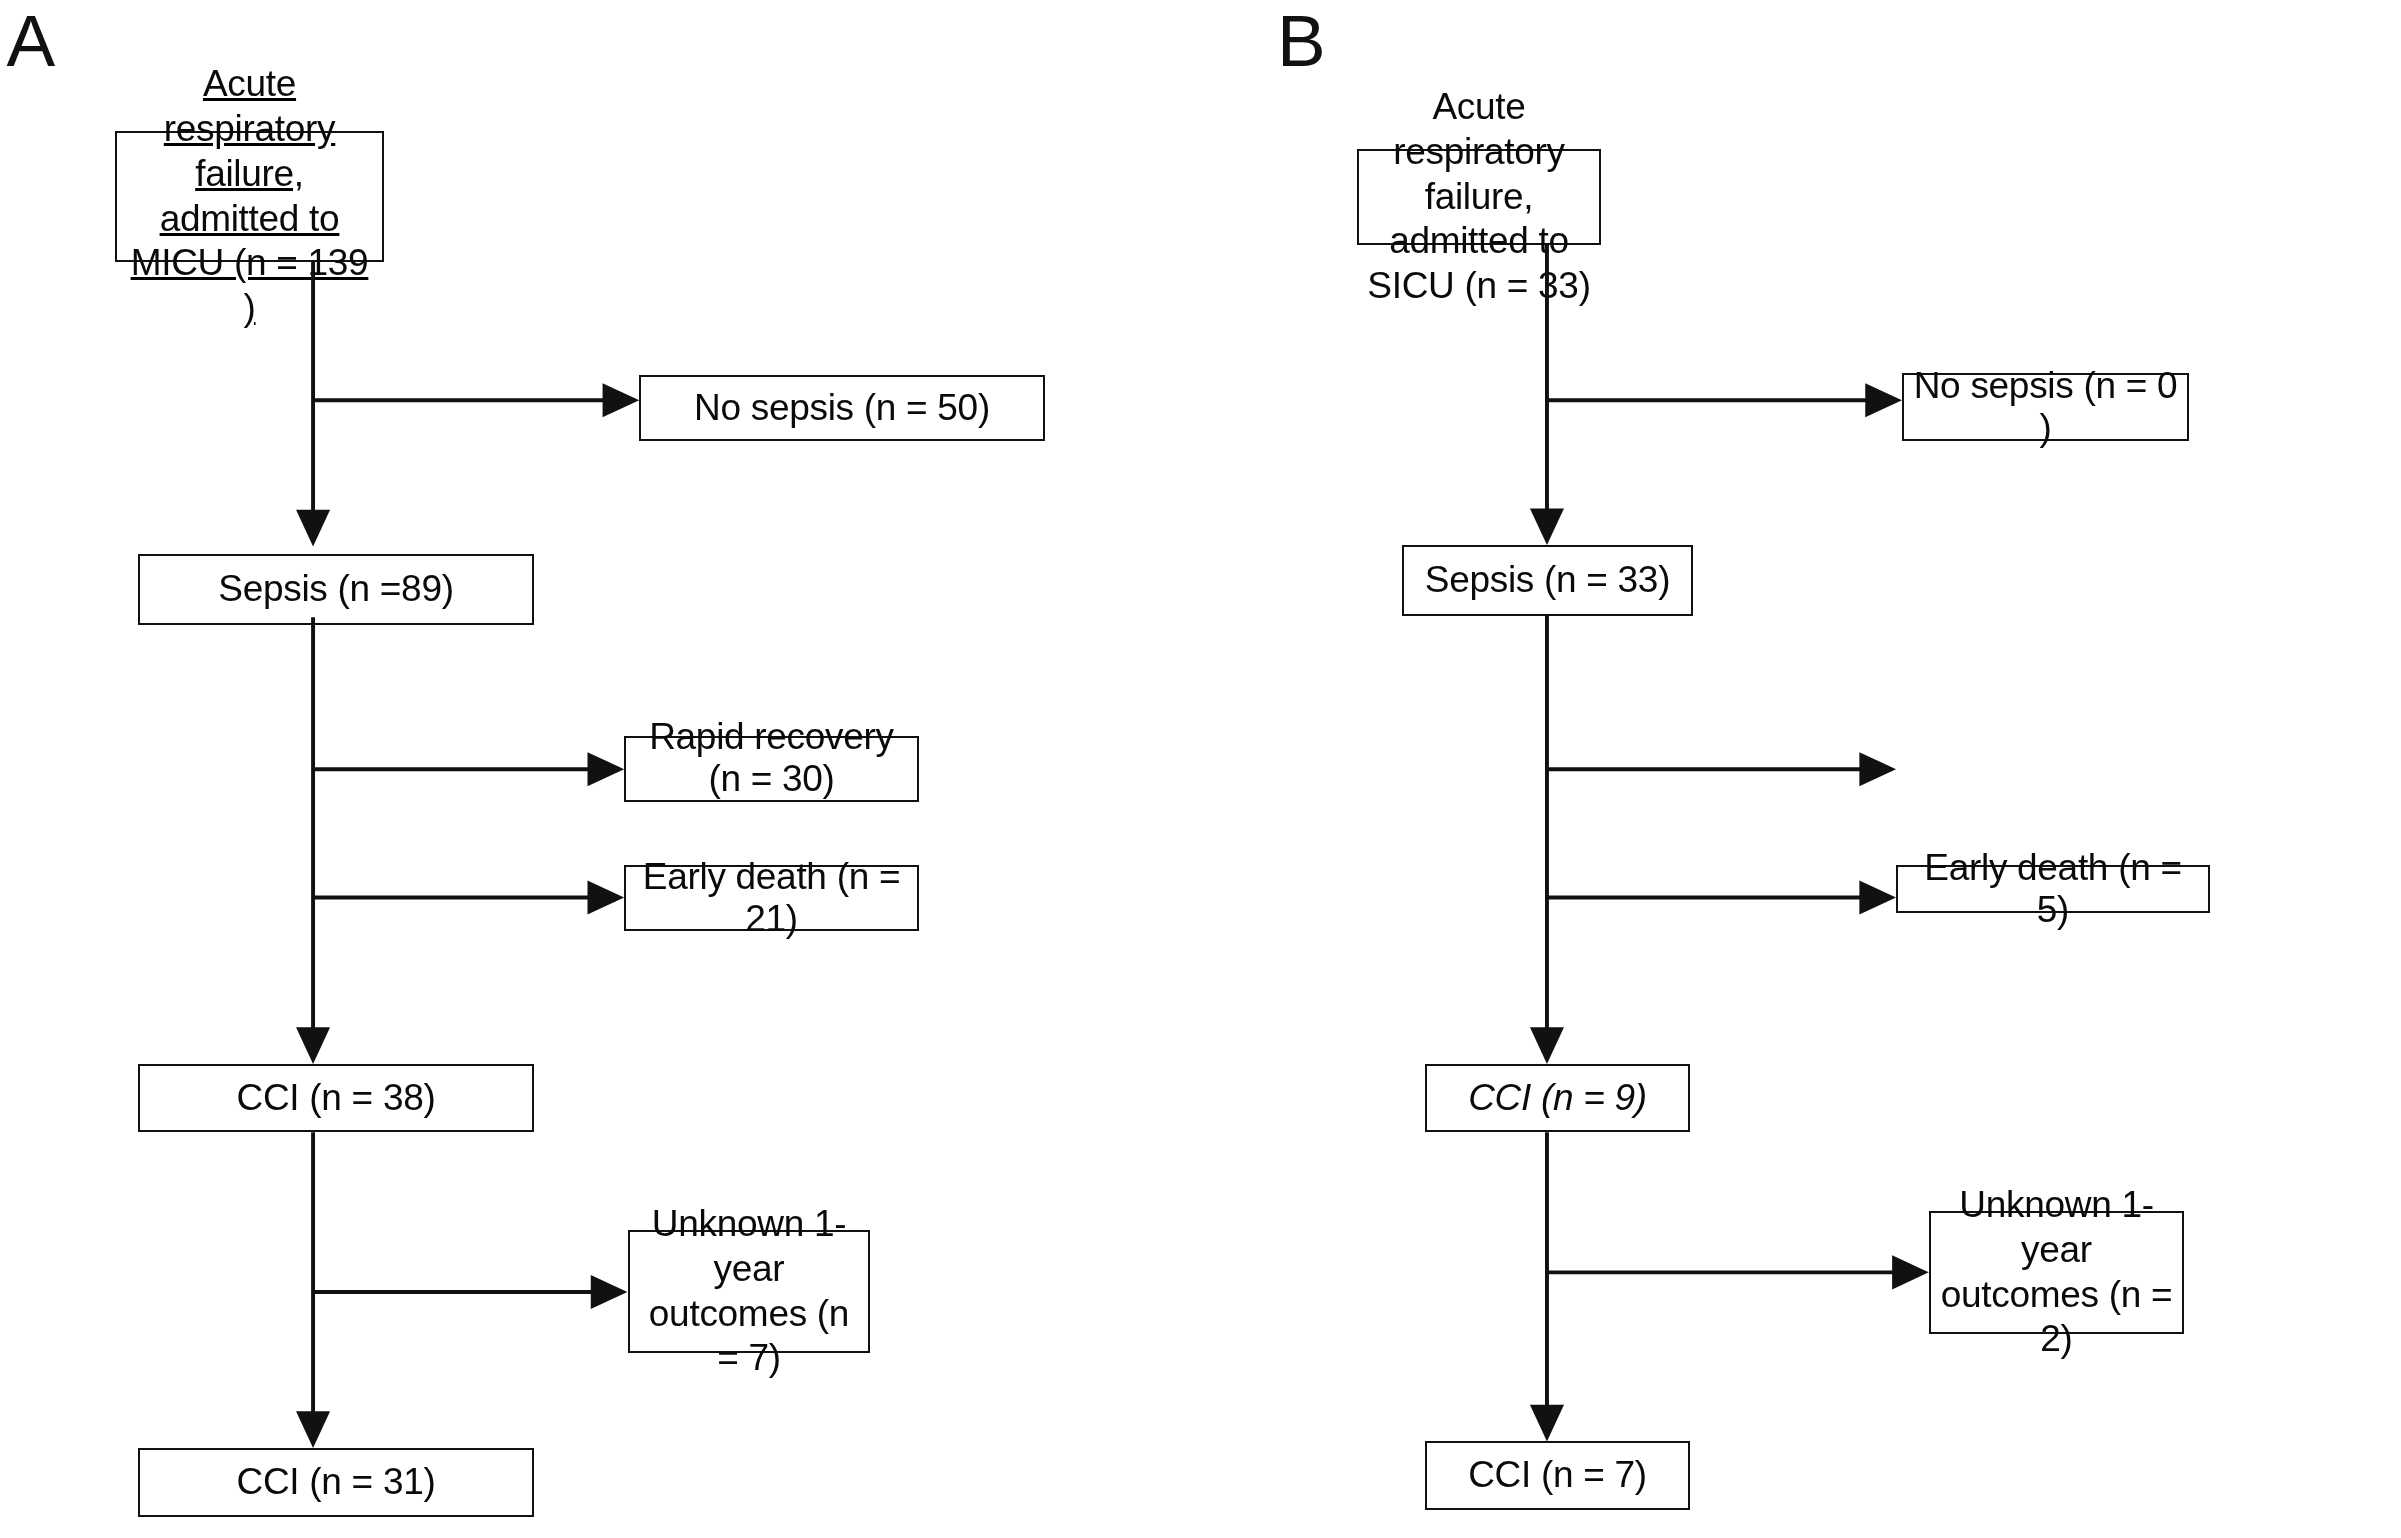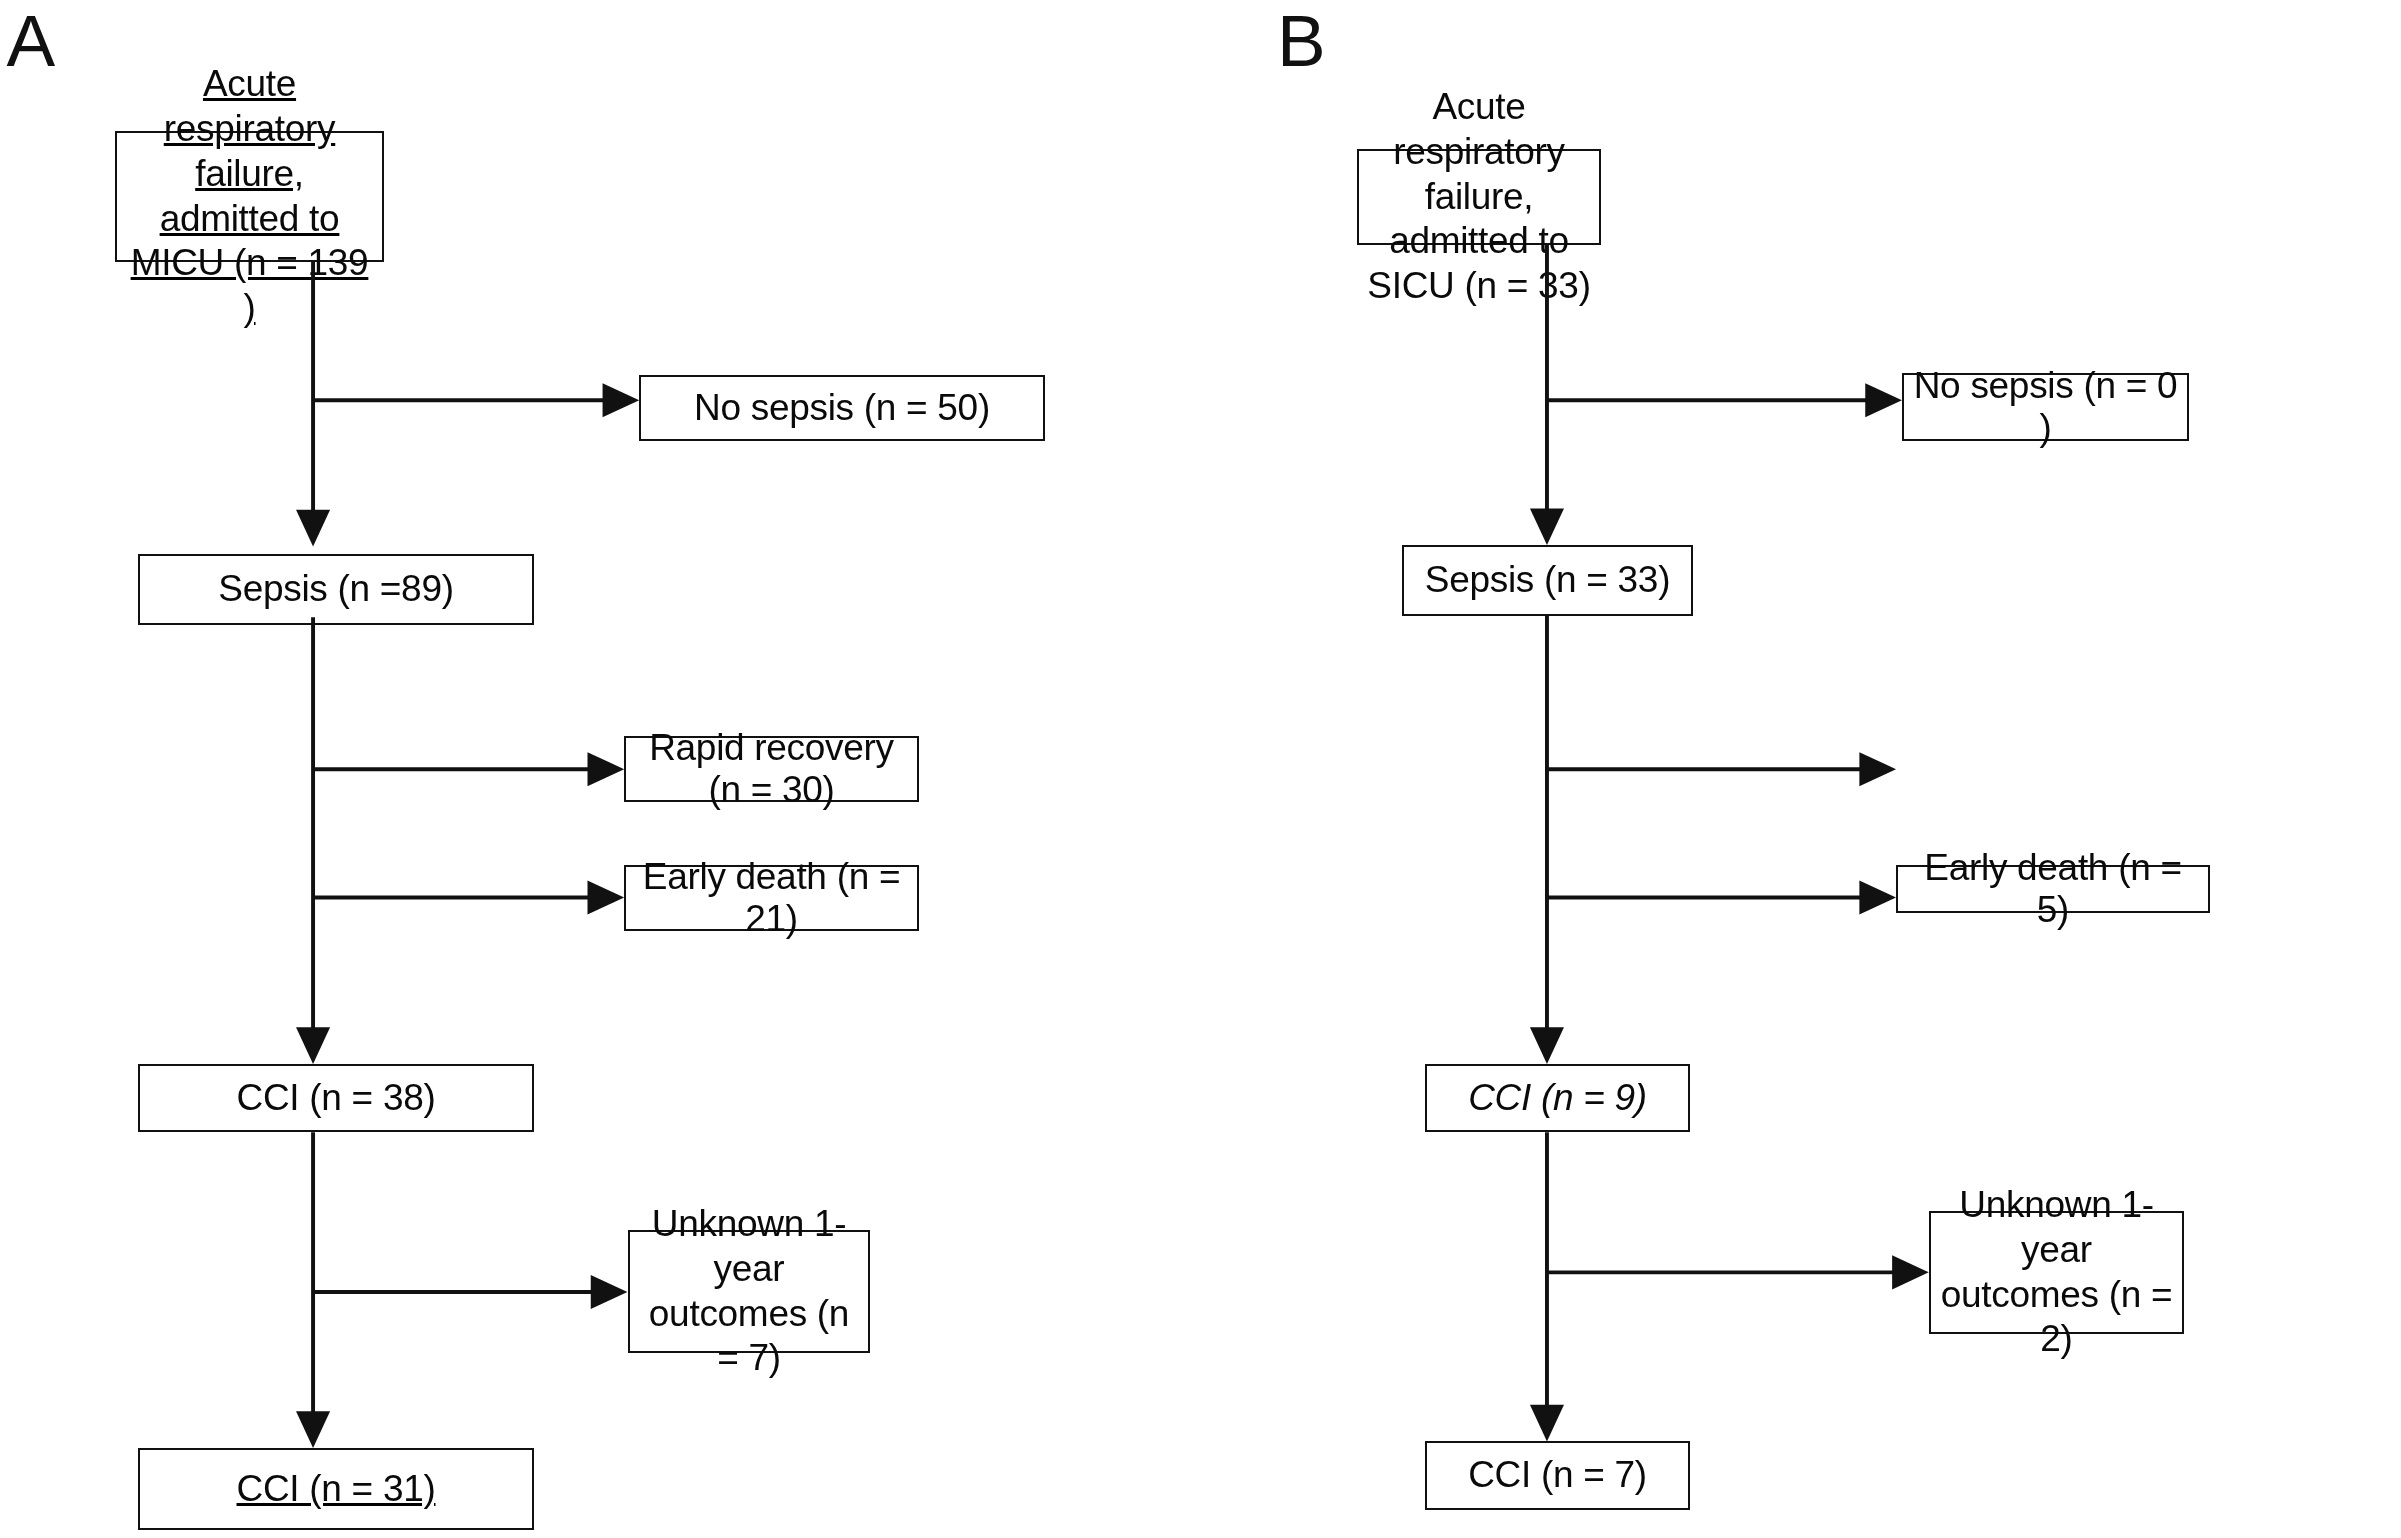--- a/index.html
+++ b/index.html
@@ -73,38 +73,38 @@
   </div>
 
   <div class="node" style="left:639px; top:375px; width:406px; height:66px;">
     <span class="node-label">No sepsis (n = 50)</span>
   </div>
 
   <div class="node" style="left:138px; top:546px; width:396px; height:71px;margin-top:8px;">
     <span class="node-label">Sepsis (n =89)</span>
   </div>
 
-  <div class="node" style="left:624px; top:736px; width:295px; height:66px;">
+  <div class="node" style="left:624px; top:736px; width:295px; height:66px;align-items:flex-end;">
     <span class="node-label">Rapid recovery (n = 30)</span>
   </div>
 
   <div class="node" style="left:624px; top:865px; width:295px; height:66px;">
     <span class="node-label">Early death (n = 21)</span>
   </div>
 
   <div class="node" style="left:138px; top:1064px; width:396px; height:68px;">
     <span class="node-label">CCI (n = 38)</span>
   </div>
 
   <div class="node multiline" style="left:628px; top:1230px; width:242px; height:123px;">
     <span class="node-label">Unknown 1-year
 outcomes (n = 7)</span>
   </div>
 
-  <div class="node" style="left:138px; top:1448px; width:396px; height:82px;text-decoration:underline;">
+  <div class="node" style="left:138px; top:1448px; width:396px; height:69px;">
     <span class="node-label">CCI (n = 31)</span>
   </div>
 
   <div class="panel-letter" style="left:1277px; top:3.9px;">B</div>
 
   <div class="node multiline" style="left:1357px; top:149px; width:244px; height:96px;">
     <span class="node-label">Acute respiratory failure,
 admitted to SICU (n = 33)</span>
   </div>
 

